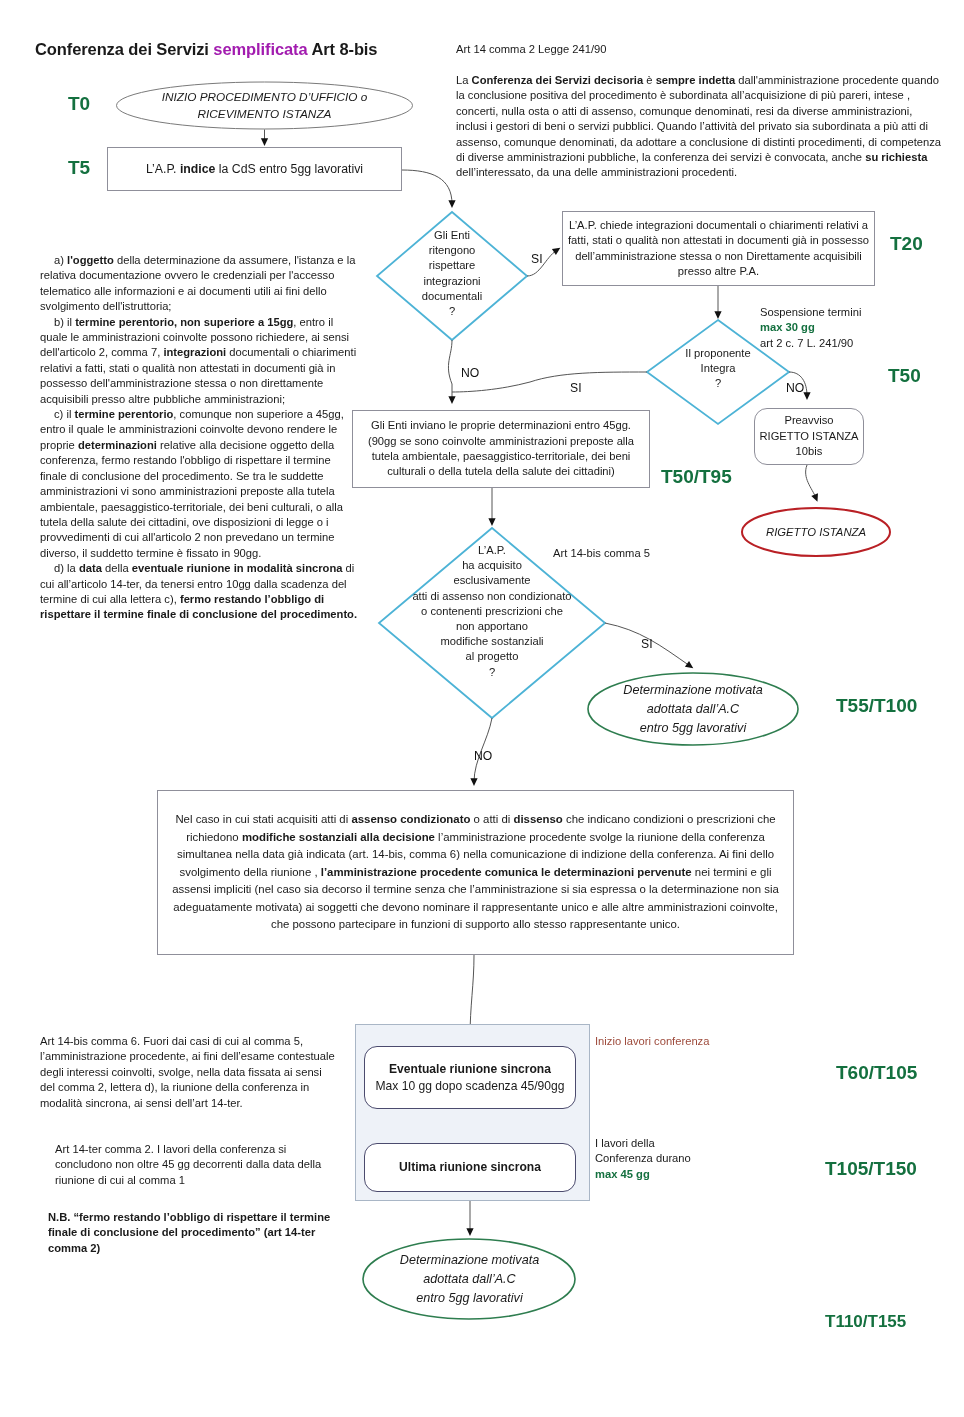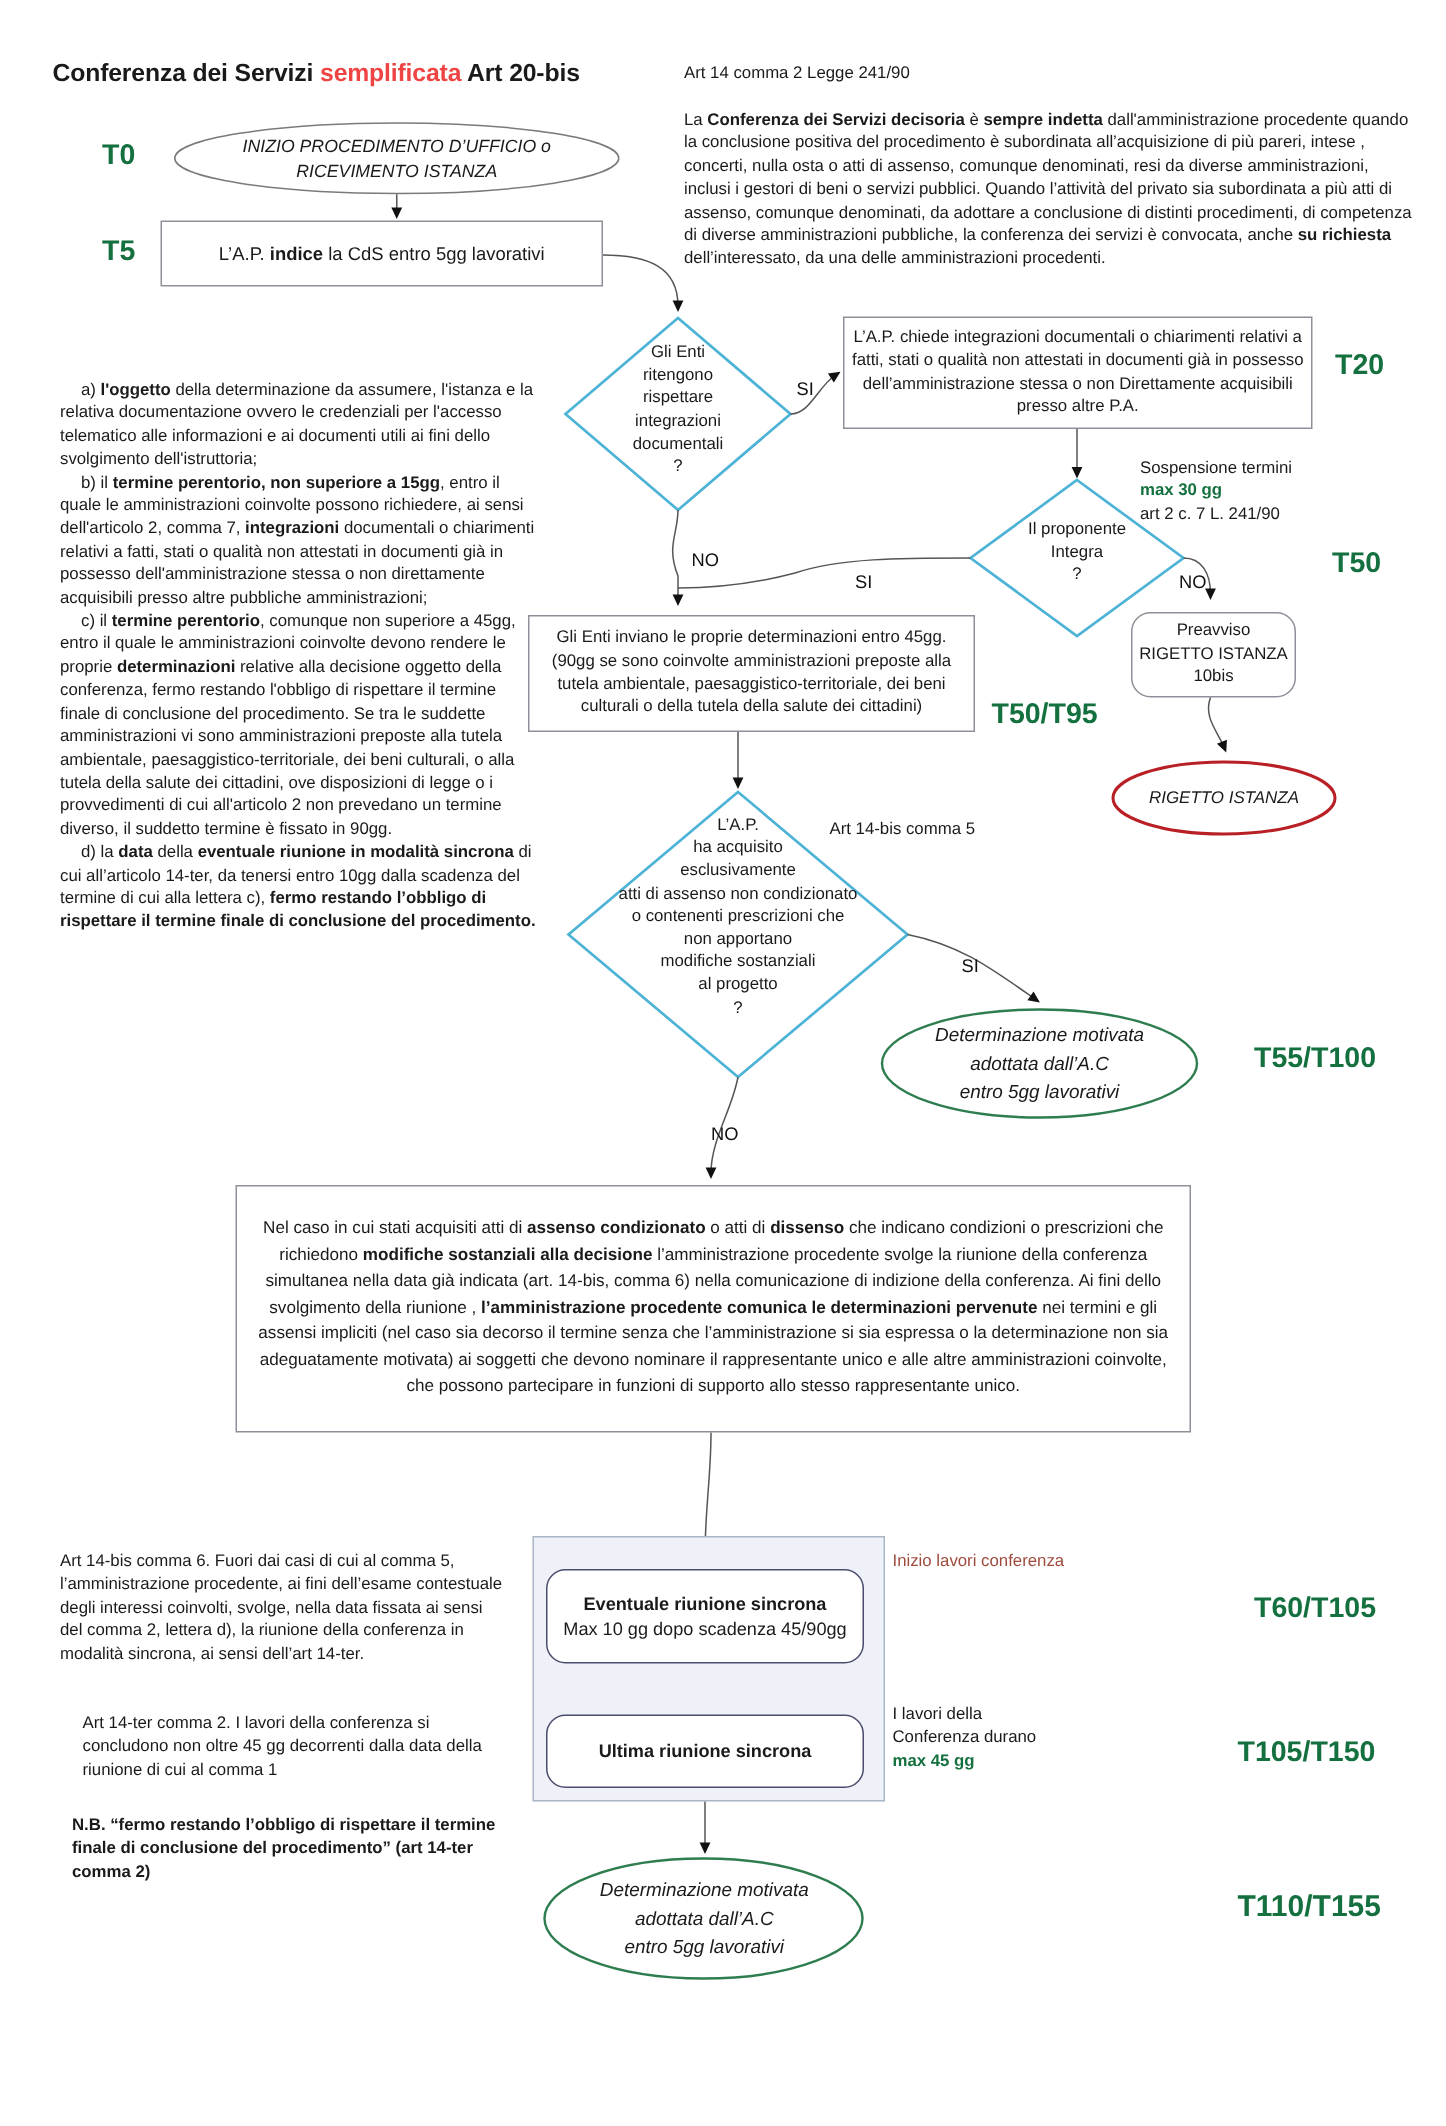--- a/index.html
+++ b/index.html
@@ -20,21 +20,21 @@
     pointer-events:none;
   }
   .abs{position:absolute;}
 
   
   #title{
     left:35px;top:40px;
     font-size:16.5px;font-weight:bold;letter-spacing:-0.1px;
     white-space:nowrap;
   }
-  #title .red{color:#ef4444;}
+  #title .red{color:#a21caf;}
 
   
   .tlabel{
     color:#14703F;font-weight:bold;
   }
 
   
   .para{
     font-size:11.2px;line-height:15.4px;text-align:left;
   }
@@ -182,21 +182,21 @@
     <path d="M474,955 C474,985 470,1005 470,1038" stroke="#555" stroke-width="1" fill="none" marker-end="url(#arrowblk)"></path>
 
     <path d="M470,1109 L470,1135" stroke="#555" stroke-width="1" fill="none" marker-end="url(#arrowblk)"></path>
 
     <path d="M470,1192 L470,1232" stroke="#555" stroke-width="1" fill="none" marker-end="url(#arrowblk)"></path>
 
     <ellipse cx="469" cy="1279" rx="106" ry="40" fill="none" stroke="#2E7D4F" stroke-width="1.6"></ellipse>
   </svg>
 
   <div class="abs" id="title">
-    <span>Conferenza dei Servizi </span><span class="red">semplificata</span><span> Art 20-bis</span>
+    <span>Conferenza dei Servizi </span><span class="red">semplificata</span><span> Art 8-bis</span>
   </div>
 
   <div class="abs para" style="left:456px;top:42px;width:482px;">
     <span>Art 14 comma 2 Legge 241/90</span>
   </div>
   <div class="abs para" style="left:456px;top:73px;width:486px;" id="right-body"><span>La </span><b>Conferenza dei Servizi decisoria</b><span> è </span><b>sempre indetta</b><span> dall'amministrazione procedente quando la conclusione positiva del procedimento è subordinata all’acquisizione di più pareri, intese , concerti, nulla osta o atti di assenso, comunque denominati, resi da diverse amministrazioni, inclusi i gestori di beni o servizi pubblici. Quando l’attività del privato sia subordinata a più atti di assenso, comunque denominati, da adottare a conclusione di distinti procedimenti, di competenza di diverse amministrazioni pubbliche, la conferenza dei servizi è convocata, anche </span><b>su richiesta</b><span> dell’interessato, da una delle amministrazioni procedenti.</span></div>
 
   <div class="abs para" style="left:40px;top:253px;width:320px;" id="left-items">
       <div class="indent"><span>a) </span><b>l'oggetto</b><span> della determinazione da assumere, l'istanza e la relativa documentazione ovvero le credenziali per l'accesso telematico alle informazioni e ai documenti utili ai fini dello svolgimento dell'istruttoria;</span></div>
       <div class="indent"><span>b) il </span><b>termine perentorio, non superiore a 15gg</b><span>, entro il quale le amministrazioni coinvolte possono richiedere, ai sensi dell'articolo 2, comma 7, </span><b>integrazioni</b><span> documentali o chiarimenti relativi a fatti, stati o qualità non attestati in documenti già in possesso dell'amministrazione stessa o non direttamente acquisibili presso altre pubbliche amministrazioni;</span></div>
@@ -319,19 +319,19 @@
   </div>
 
   <div class="abs tlabel" style="left:68px;top:93px;font-size:19px;">T0</div>
   <div class="abs tlabel" style="left:68px;top:157px;font-size:19px;">T5</div>
   <div class="abs tlabel" style="left:890px;top:233px;font-size:19px;">T20</div>
   <div class="abs tlabel" style="left:888px;top:365px;font-size:19px;">T50</div>
   <div class="abs tlabel" style="left:661px;top:466px;font-size:19px;">T50/T95</div>
   <div class="abs tlabel" style="left:836px;top:695px;font-size:19px;">T55/T100</div>
   <div class="abs tlabel" style="left:836px;top:1062px;font-size:19px;">T60/T105</div>
   <div class="abs tlabel" style="left:825px;top:1158px;font-size:19px;">T105/T150</div>
-  <div class="abs tlabel" style="left:825px;top:1260px;font-size:20px;">T110/T155</div>
+  <div class="abs tlabel" style="left:825px;top:1312px;font-size:17px;">T110/T155</div>
 
   <div class="abs para" style="left:40px;top:1034px;width:295px;">Art 14-bis comma 6. Fuori dai casi di cui al comma 5, l’amministrazione procedente, ai fini dell’esame contestuale degli interessi coinvolti, svolge, nella data fissata ai sensi del comma 2, lettera d), la riunione della conferenza in modalità sincrona, ai sensi dell’art 14-ter.</div>
   <div class="abs para" style="left:55px;top:1142px;width:285px;">Art 14-ter comma 2. I lavori della conferenza si concludono non oltre 45 gg decorrenti dalla data della riunione di cui al comma 1</div>
   <div class="abs para" style="left:48px;top:1210px;width:295px;font-weight:bold;">N.B. “fermo restando l’obbligo di rispettare il termine finale di conclusione del procedimento” (art 14-ter comma 2)</div>
 
 </div>
 
 </body></html>

